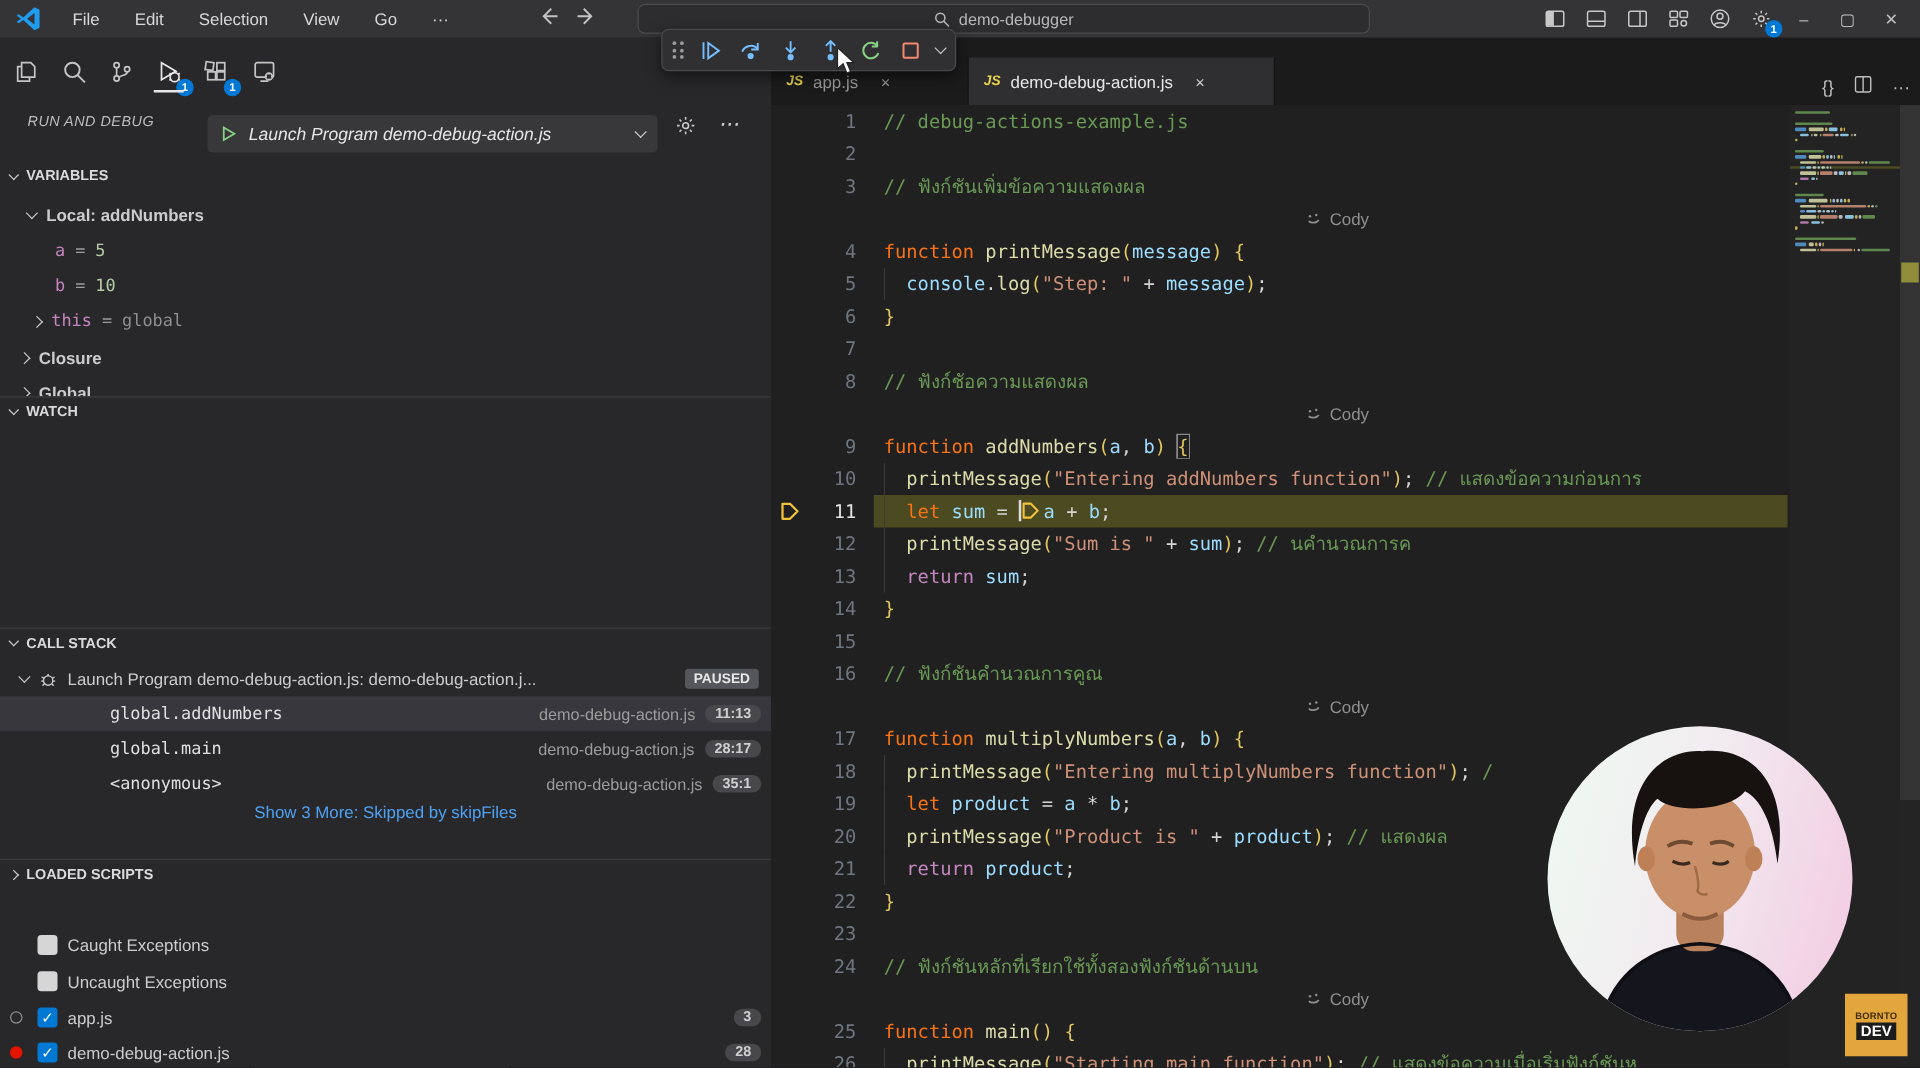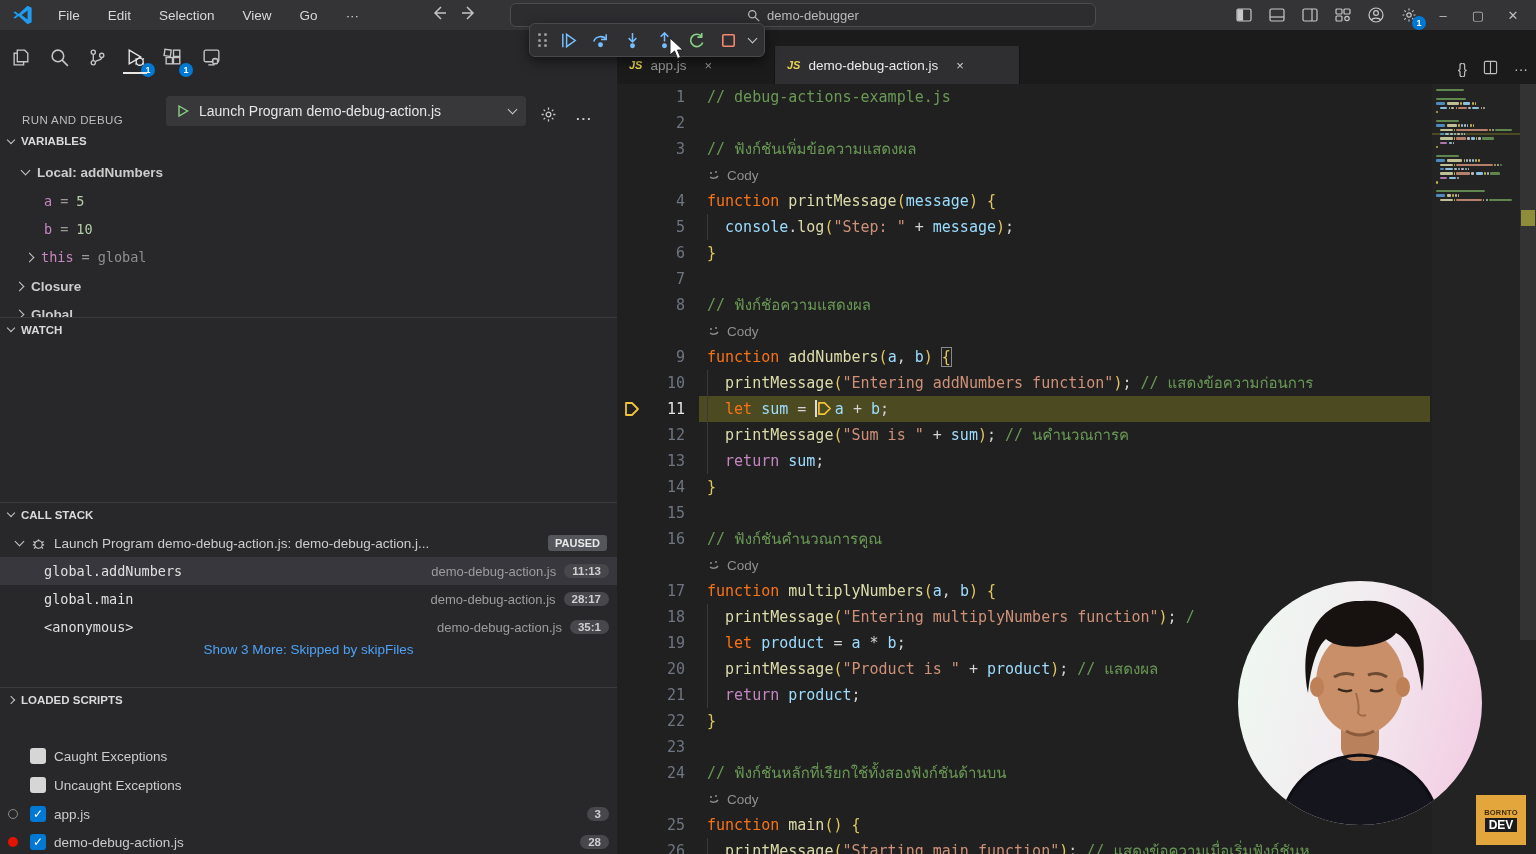--- a/index.html
+++ b/index.html
@@ -40,40 +40,40 @@
   .tab .js-ic { color:#e8d44d; font-weight:bold; font-size:11px; font-style:italic; }
   .tab .closex { color:#9a9a9a; font-size:13px; margin-left:10px; }
   .tab.active { background:#2f2f32; color:#e9e9e9; }
   .tab.active .closex { color:#d0d0d0; }
   .tab-actions { position:absolute; right:8px; bottom:6px; display:flex; gap:16px; color:#c0c0c0; font-size:14px; align-items:center; }
   .tab-actions svg { width:15px; height:15px; }
 
   
   .sidebar { position:absolute; left:0; top:84px; width:617px; height:770px; background:#28282a; overflow:hidden; font-size:13.5px; }
   .sb-abs { position:absolute; left:0; right:0; }
-  .debug-header { top:8px; height:34px; display:flex; align-items:flex-end; }
+  .debug-header { top:8px; height:34px; display:flex; align-items:flex-start;font-style:italic; }
   .panel-title { margin-left:22px; font-size:11.5px; letter-spacing:.4px; color:#bdbdbd; }
   .launch-select { position:absolute; left:166px; width:360px; height:30px; background:#38383b;
     border-radius:4px; display:flex; align-items:center; gap:9px; padding:0 10px; color:#e6e6e6; font-size:14px; }
   .launch-select svg.play { width:14px; height:14px; }
   .chev { width:7px; height:7px; border-right:1.6px solid #c9c9c9; border-bottom:1.6px solid #c9c9c9; display:inline-block; }
   .chev.down { transform:rotate(45deg); margin-top:-3px; }
   .chev.right { transform:rotate(-45deg); }
   .hdr-gear { position:absolute; left:540px; color:#c9c9c9; }
   .hdr-dots { position:absolute; left:576px; color:#c9c9c9; font-weight:bold; letter-spacing:1px; }
   .sec-hdr { display:flex; align-items:center; gap:7px; padding-left:8px; height:24px;
     font-size:11.5px; font-weight:bold; color:#dadada; }
   .sec-hdr .chev { width:6px; height:6px; }
   .divider-top { border-top:1px solid #3b3b3d; }
   .vars-clip { top:45px; height:188px; overflow:hidden; }
   .tree-row { position:absolute; left:0; right:0; height:28px; display:flex; align-items:center; gap:8px; color:#cccccc; }
   .mono { font-family:"DejaVu Sans Mono", monospace; font-size:13.5px; }
   .vname { color:#c586c0; } .veq { color:#9a9a9a; } .vval { color:#b5cea8; } .vval-gray { color:#8f8f8f; }
   .bold { font-weight:bold; }
-  .frame-row { position:absolute; left:0; right:0; height:28px; display:flex; align-items:center; }
+  .frame-row { position:absolute; left:0; right:0; height:28px; display:flex; align-items:center;padding-left:44px; }
   .frame-row.sel { background:#37373d; }
   .frame-name { margin-left:44px; font-family:"DejaVu Sans Mono", monospace; font-size:13.5px; color:#e0e0e0; }
   .frame-right { margin-left:auto; display:flex; align-items:center; gap:8px; padding-right:8px; }
   .frame-file { color:#9d9d9d; font-size:13px; }
   .pill { background:#47474c; color:#cfcfcf; border-radius:9px; padding:1px 8px; font-size:11.5px; font-weight:bold; }
   .paused-badge { background:#55555c; color:#e8e8e8; border-radius:3px; padding:2px 7px; font-size:11px; font-weight:bold; }
   .link { color:#4da2f5; font-size:13.5px; }
   .bp-row { position:absolute; left:0; right:0; height:28px; display:flex; align-items:center; gap:8px; padding-left:30px; }
   .cbox { width:16px; height:16px; border-radius:3px; background:#d6d6d6; }
   .cbox.checked { background:#0078d4; color:#fff; font-size:12px; display:flex; align-items:center; justify-content:center; }
@@ -94,21 +94,21 @@
   .lnum { width:38px; text-align:right; color:#6e7681; z-index:1; }
   .code-row.hl .lnum { color:#e3e3e3; }
   .ltext { padding-left:22px; z-index:1; }
   .ind { display:inline-block; width:2ch; box-shadow:inset 1px 0 0 #3a3a3c; }
   .tk-c{color:#6a9955} .tk-k{color:#f97316} .tk-f{color:#dcdcaa} .tk-v{color:#9cdcfe}
   .tk-s{color:#ce9178} .tk-p{color:#d4d4d4} .tk-r{color:#c586c0}
   .tk-b{color:#e2c65f} .tk-bb{color:#e2c65f; box-shadow:0 0 0 1px #8a8a8a; }
   .caret { display:inline-block; width:1.5px; height:17px; background:#dcdcdc; vertical-align:-3px; }
   .ibp-inline { display:inline-block; width:16px; height:15px; vertical-align:-2px; margin-right:2px; }
   .lens-row { height:26px; display:flex; align-items:center; gap:6px; padding-left:90px;
-    color:#8f8f8f; font-size:13.5px; }
+    color:#8f8f8f; font-size:13.5px;justify-content:center; }
   .lens-row svg { width:14px; height:14px; }
 
   .minimap { position:absolute; left:815px; top:0; width:88px; height:770px; background:#232324; }
   .mm-row { position:relative; height:2.4px; margin-bottom:2px; display:flex; }
   .mm-bar { height:2.4px; border-radius:1px; opacity:.85; }
   .mm-hl { position:absolute; left:0; right:0; top:0; bottom:0; background:#4c4a20; }
   .overview { position:absolute; left:903px; top:0; width:16px; height:770px; background:#242425; }
   .ov-thumb { position:absolute; left:0; width:16px; top:0; height:556px; background:rgba(130,130,130,.16); }
   .ov-marker { position:absolute; left:1px; width:14px; top:126px; height:16px; background:#8f8d3a; }
 

